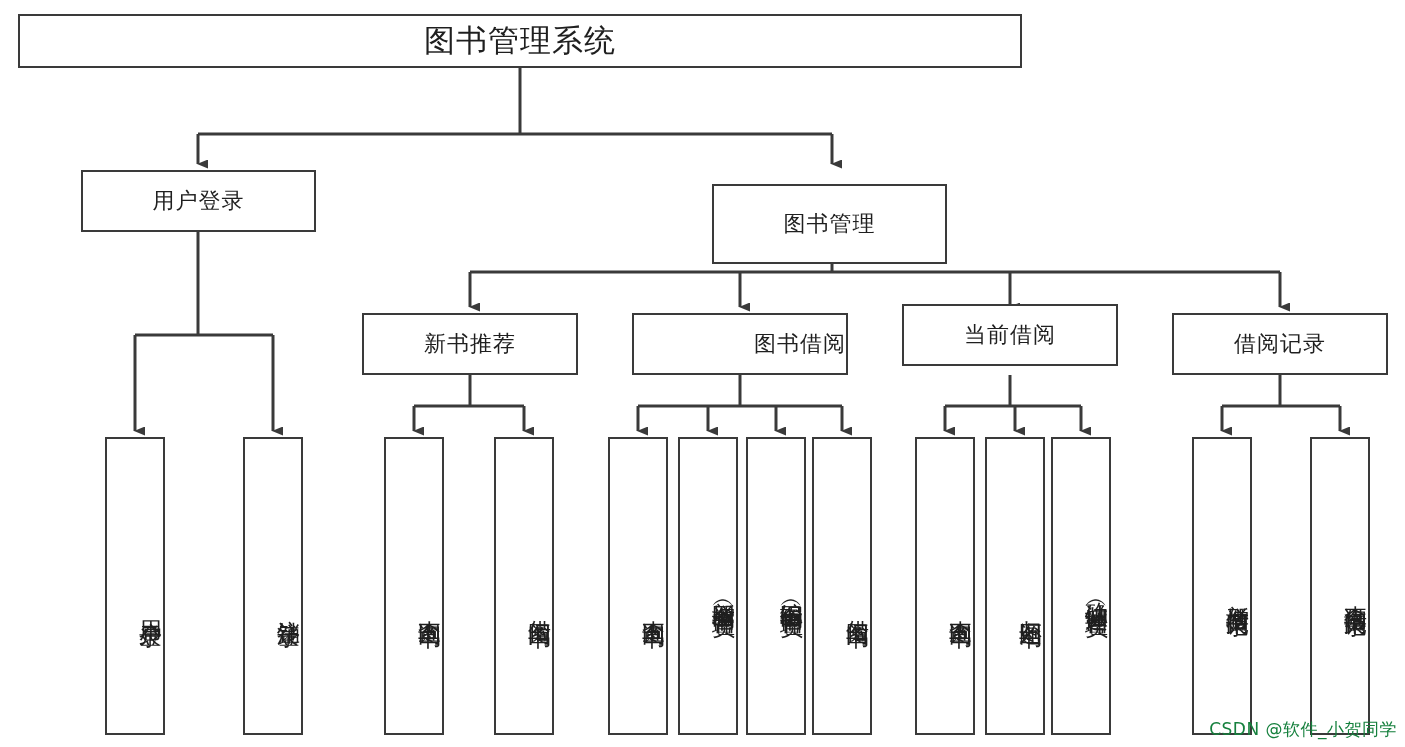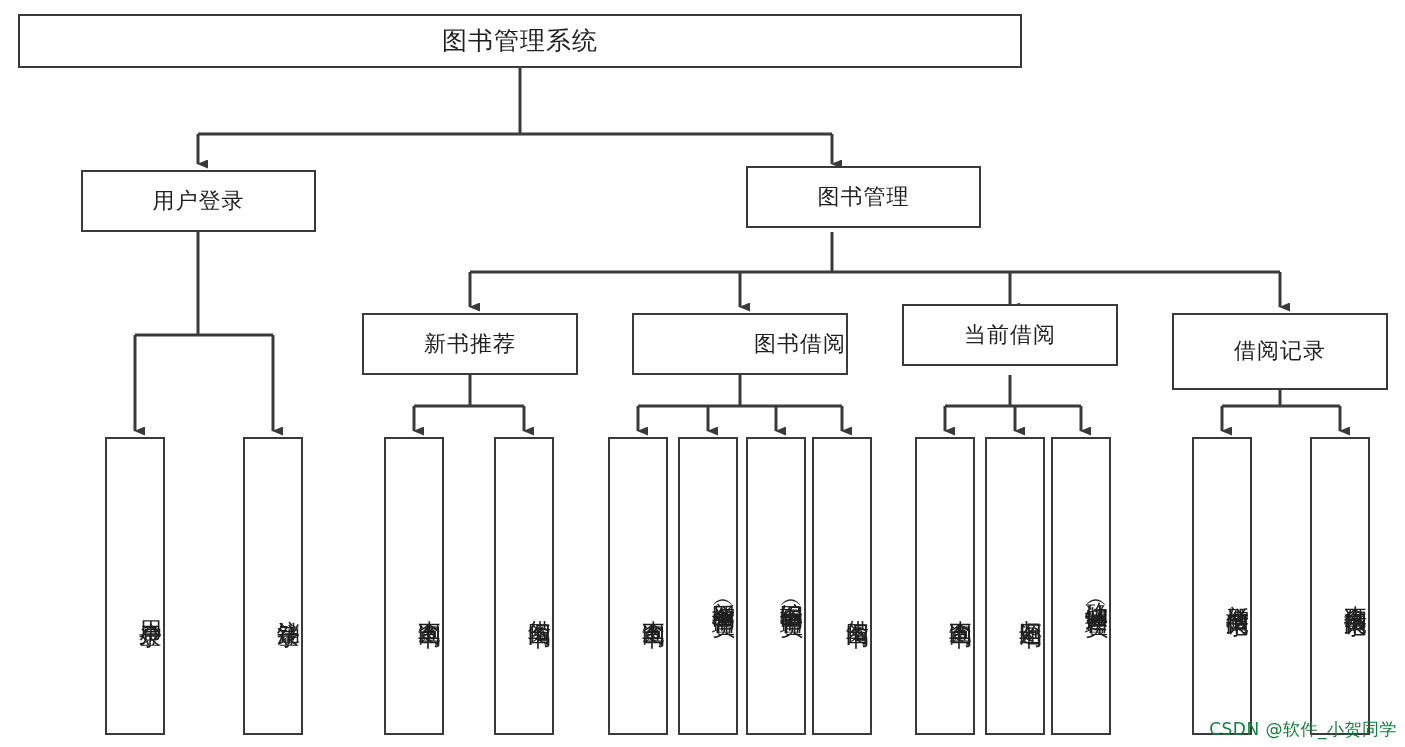--- a/index.html
+++ b/index.html
@@ -34,21 +34,21 @@
     align-items: center;
     justify-content: center;
     color: #1f1f1f;
   }
   .node.horiz {
     font-size: 22px;
     letter-spacing: 1px;
     line-height: 1.2;
   }
   .node.root {
-    font-size: 25px;
+    font-size: 31px;
   }
   .node.vert {
     writing-mode: vertical-rl;
     text-orientation: upright;
     align-items: flex-start;
     justify-content: center;
     padding-top: 40px;
     font-size: 23px;
     line-height: 1.05;
     letter-spacing: 2px;
@@ -124,34 +124,34 @@
     </g>
   </svg>
 
   <div class="node horiz root" style="left:18px; top:14px; width:1004px; height:54px;">
     <span class="node-label">图书管理系统</span>
   </div>
 
   <div class="node horiz" style="left:81px; top:170px; width:235px; height:62px;">
     <span class="node-label">用户登录</span>
   </div>
-  <div class="node horiz" style="left:712px; top:166px; width:235px; height:62px;margin-left:34px;">
+  <div class="node horiz" style="left:712px; top:184px; width:235px; height:80px;">
     <span class="node-label">图书管理</span>
   </div>
 
   <div class="node horiz" style="left:362px; top:313px; width:216px; height:62px;">
     <span class="node-label">新书推荐</span>
   </div>
   <div class="node horiz" style="left:632px; top:313px; width:216px; height:62px;justify-content:flex-end;">
     <span class="node-label">图书借阅</span>
   </div>
   <div class="node horiz" style="left:902px; top:304px; width:216px; height:62px;">
     <span class="node-label">当前借阅</span>
   </div>
-  <div class="node horiz" style="left:1172px; top:313px; width:216px; height:77px;">
+  <div class="node horiz" style="left:1172px; top:313px; width:216px; height:62px;">
     <span class="node-label">借阅记录</span>
   </div>
 
   <div class="node vert" style="left:105px; top:437px; width:60px; height:298px;">
     <span class="node-label">用户登录</span>
   </div>
   <div class="node vert" style="left:243px; top:437px; width:60px; height:298px;">
     <span class="node-label">注销登录</span>
   </div>
 

